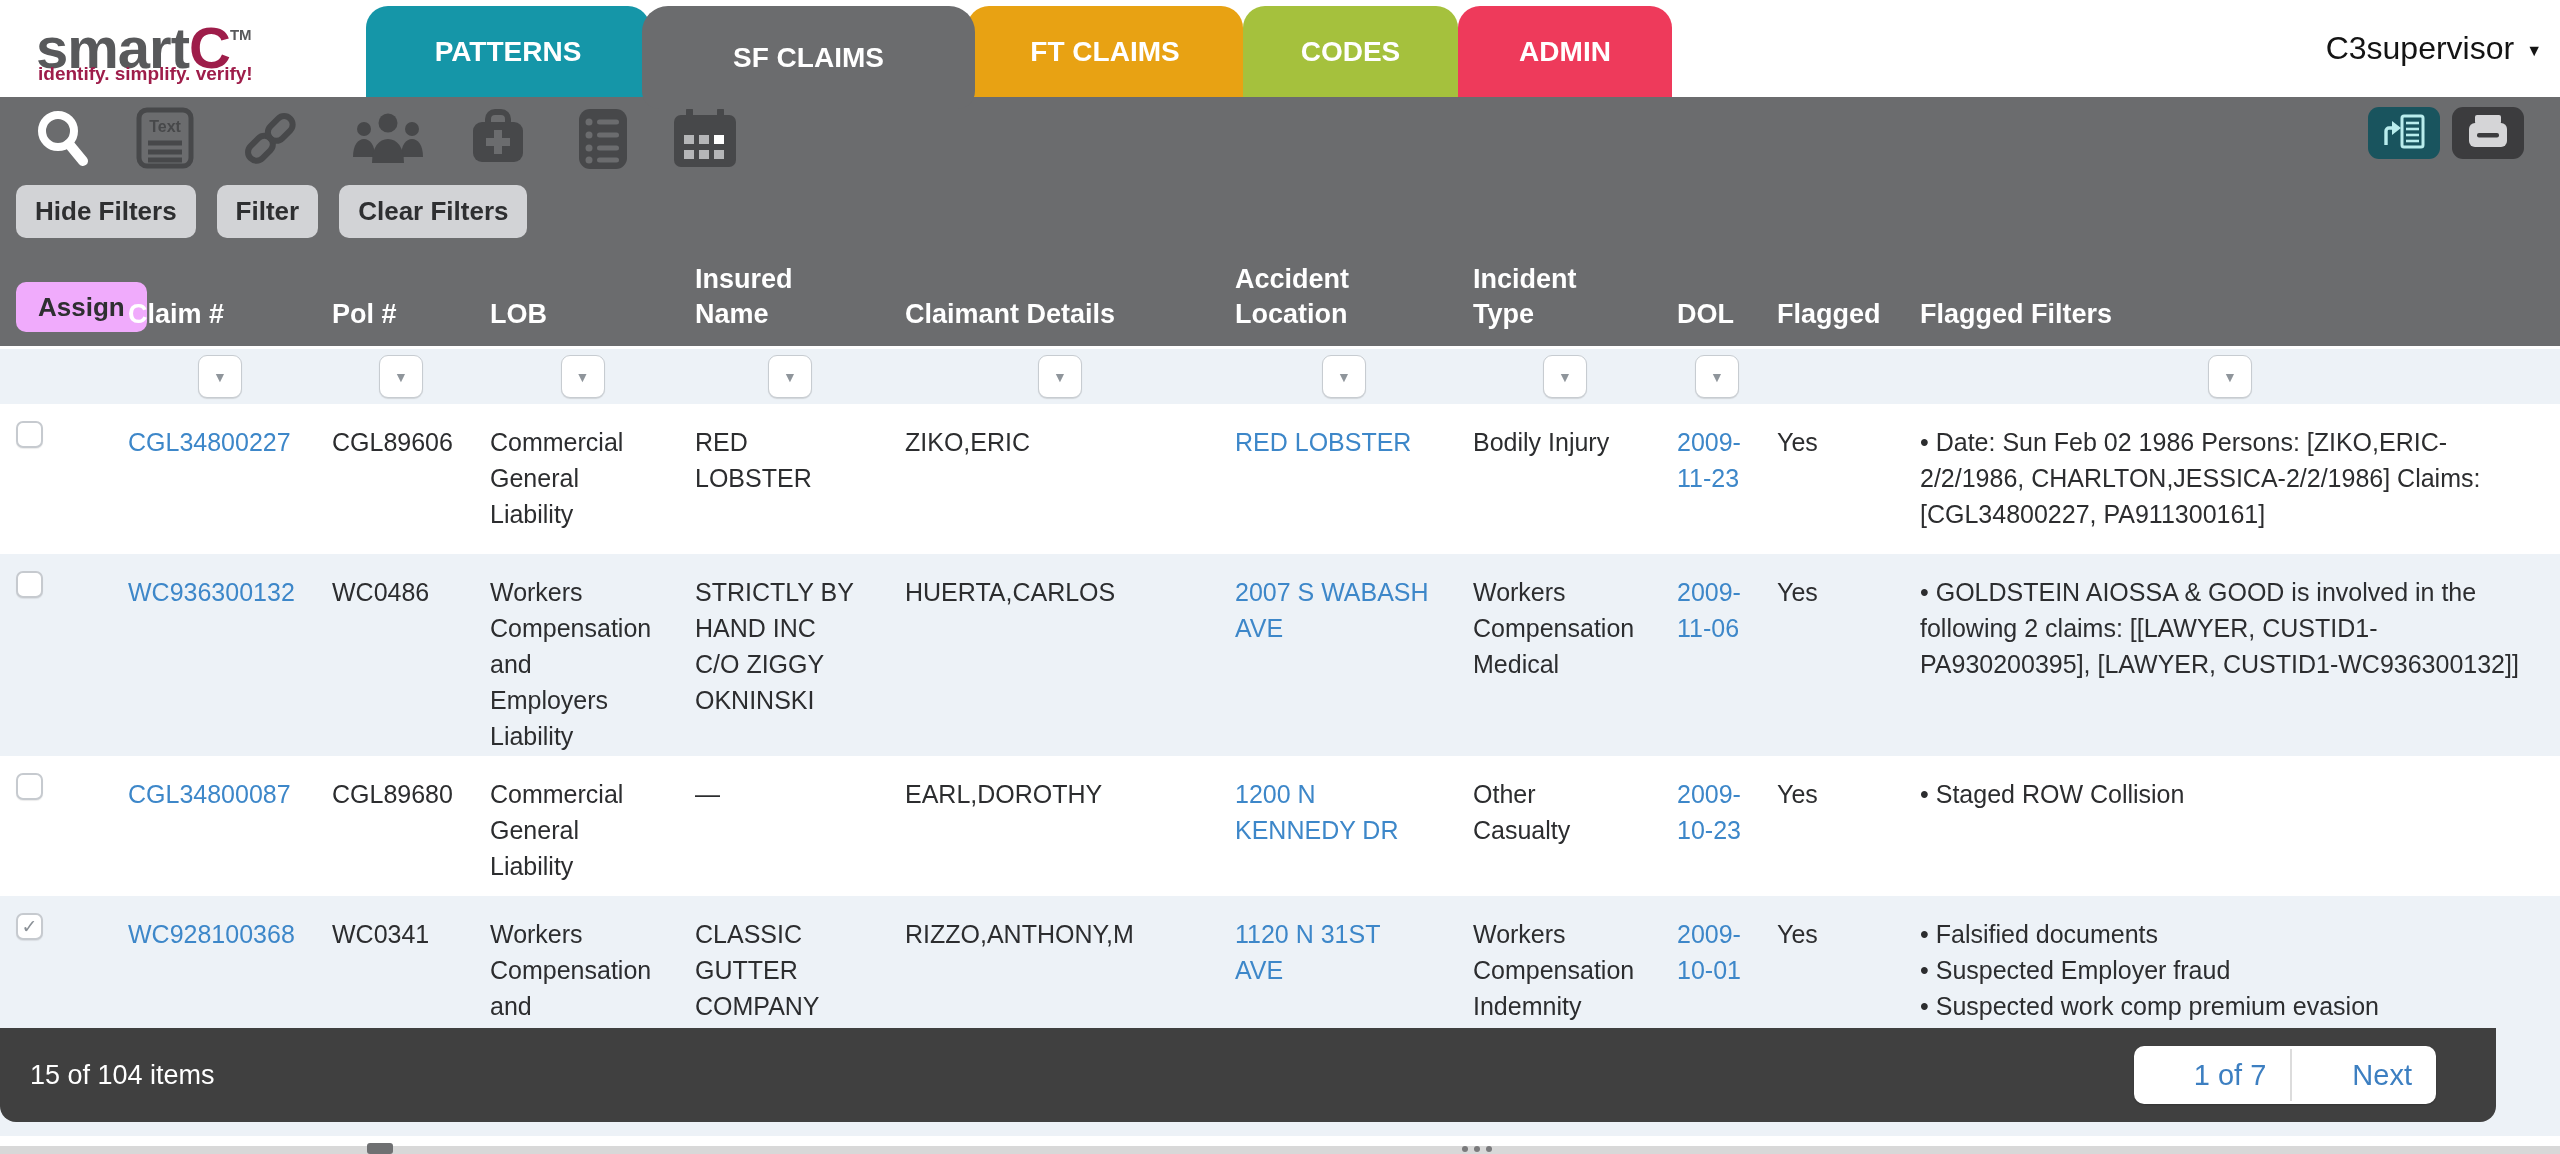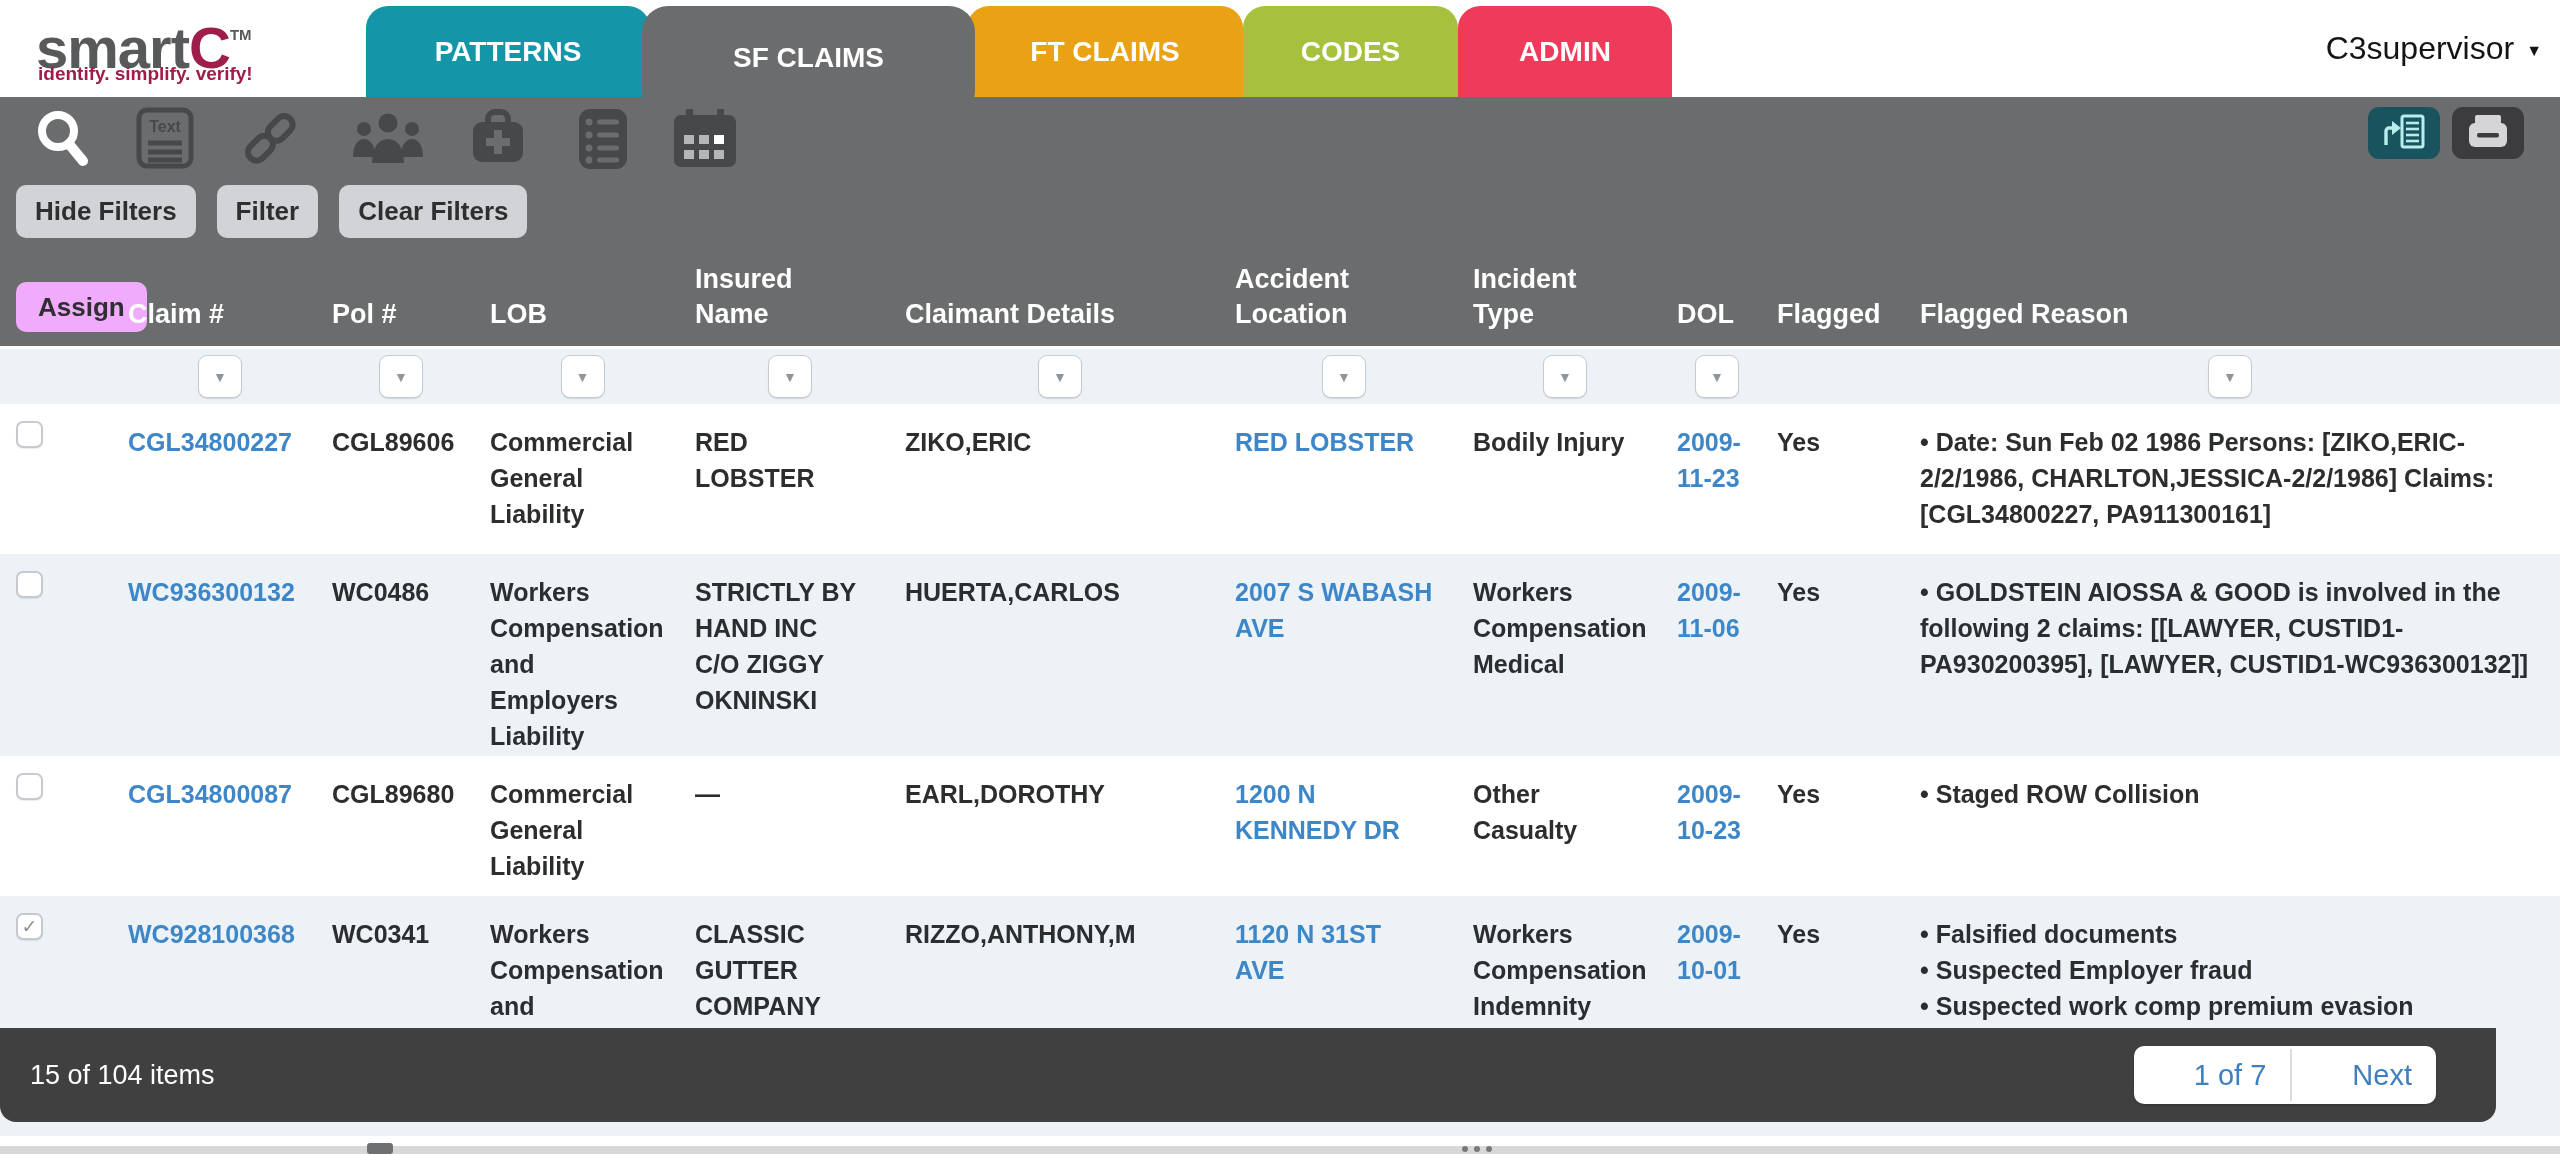--- a/index.html
+++ b/index.html
@@ -66,21 +66,21 @@
   .fbox { width:44px; height:43px; background:#fff; border:1px solid #c7ccd1; border-radius:9px;
           box-shadow:0 1px 1px rgba(0,0,0,.12); display:flex; align-items:center; justify-content:center; }
   .fcaret { font-size:14px; color:#8f959b; }
 
   
   .tbody { position:absolute; left:0; top:404px; width:2560px; }
   .trow { }
   .trow.alt { background:#edf2f7; }
   .r1 { min-height:150px; } .r2 { min-height:202px; } .r3 { min-height:140px; } .r4 { min-height:240px; }
   .cell { padding-top:20px; padding-right:28px; font-size:25px; line-height:36px; color:#2c2d2f;
-          white-space:pre-line;font-weight:bold; }
+          white-space:pre-line; }
   .c-check { padding-left:16px; padding-top:17px; }
   .checkbox { width:27px; height:27px; background:#fff; border:2px solid #c6cacf; border-radius:7px;
               display:flex; align-items:center; justify-content:center; color:#8a9096; font-size:19px;
               box-shadow:0 1px 1px rgba(0,0,0,.08); }
   .link { color:#3d87c9; }
   .c-reason { padding-right:24px; }
   .reason::before { content:"•  "; }
   .reason { white-space:pre-line; }
 
   
@@ -231,21 +231,21 @@
       <div class="hcell">LOB</div>
       <div class="hcell">Insured
 Name</div>
       <div class="hcell">Claimant Details</div>
       <div class="hcell">Accident
 Location</div>
       <div class="hcell">Incident
 Type</div>
       <div class="hcell">DOL</div>
       <div class="hcell">Flagged</div>
-      <div class="hcell">Flagged Reason</div>
+      <div class="hcell">Flagged Filters</div>
     </div>
   </div>
 
   <div class="filterrow grid">
     <div></div>
     <div class="fslot">
         <span class="fbox">
           <span class="fcaret">▼</span>
         </span>
       </div>

